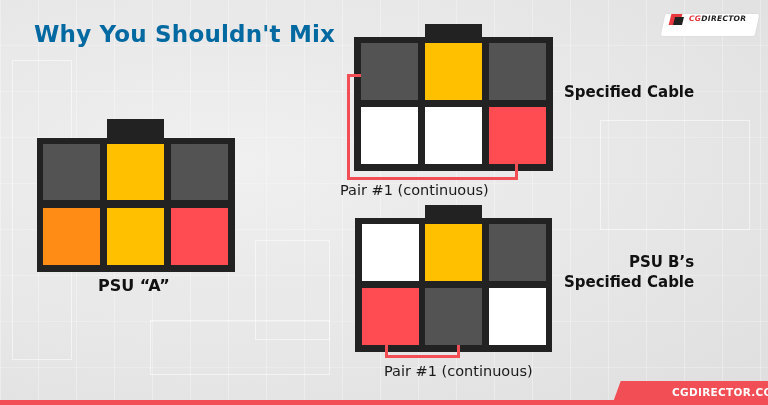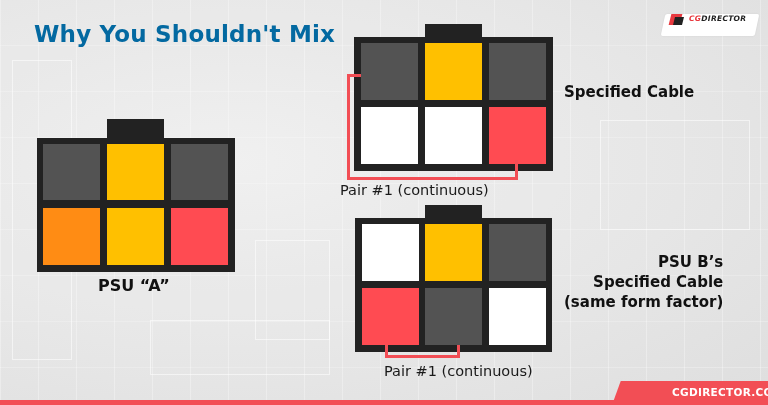--- a/index.html
+++ b/index.html
@@ -124,19 +124,18 @@
   <div class="pin gray" style="left:425px;top:288px;width:57px;height:57px;"></div>
   <div class="pin white" style="left:489px;top:288px;width:57px;height:57px;"></div>
 
   <div class="line" style="left:385px;top:345px;width:3px;height:13px;"></div>
   <div class="line" style="left:457px;top:345px;width:3px;height:13px;"></div>
   <div class="line" style="left:385px;top:355px;width:75px;height:3px;"></div>
   <div class="label-reg" style="left:384px;top:362px;">Pair #1 (continuous)</div>
   <div class="label-bold" style="left:564px;top:252px;text-align:right;">
     <div>PSU B’s</div>
     <div>Specified Cable</div>
-    <div>(same form factor)</div>
   </div>
 </div>
 
 <div class="footer-tab"></div>
 <div class="footer-strip"></div>
 <div class="footer-text">CGDIRECTOR.COM</div>
 
 </body></html>

